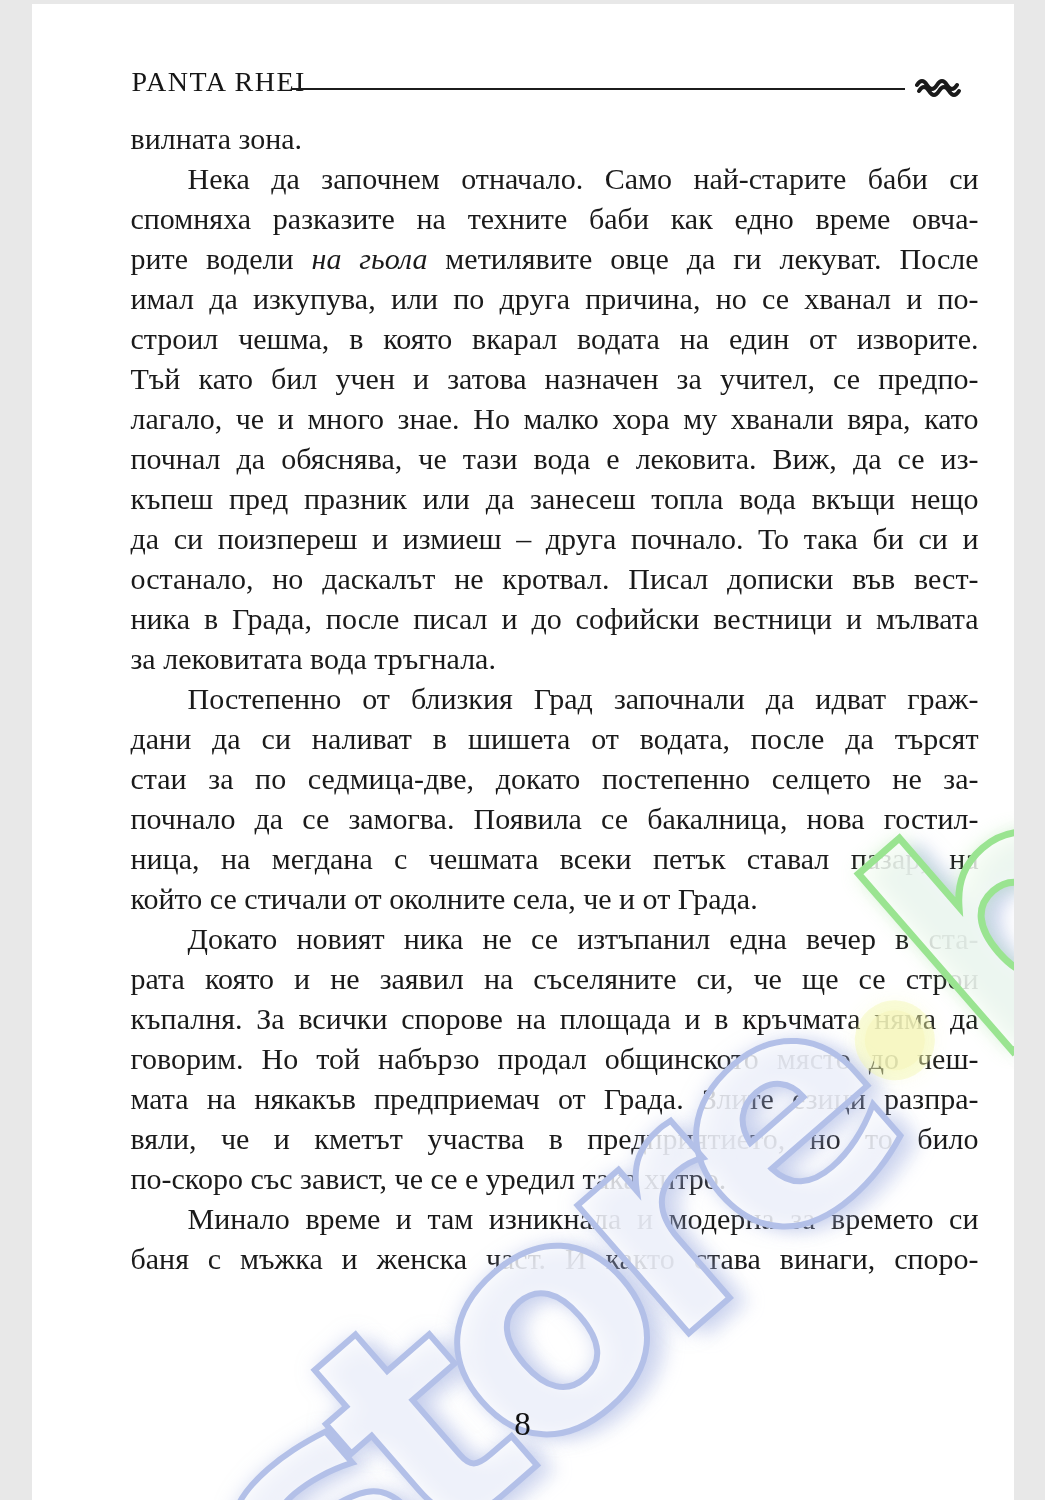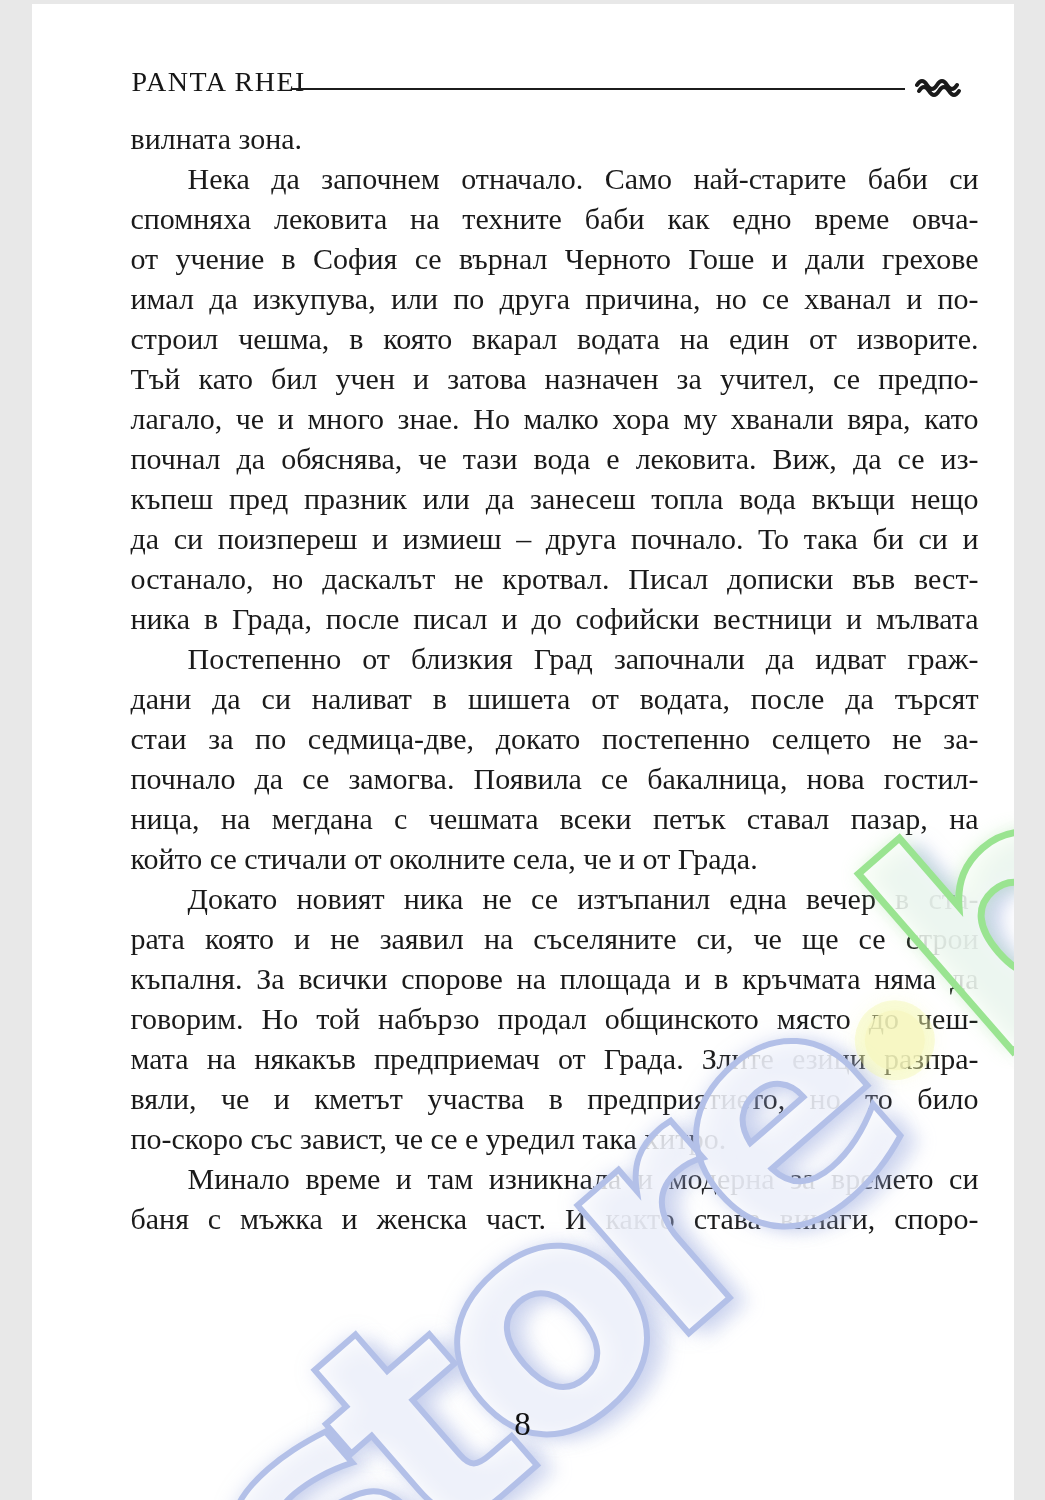--- a/index.html
+++ b/index.html
@@ -49,31 +49,32 @@
   <span class="running-title">PANTA RHEI</span>
   <span class="header-rule"></span>
   <svg class="wave-icon" width="48" height="24" viewBox="0 0 48 24">
     <path d="M2 9 q5 -8 10 0 t10 0 t10 0 t10 0" fill="none" stroke="#1a1a1a" stroke-width="4" stroke-linecap="round"></path>
     <path d="M4 15 q5 -8 10 0 t10 0 t10 0 t10 0" fill="none" stroke="#1a1a1a" stroke-width="4" stroke-linecap="round"></path>
   </svg>
 
   <main class="body-text" id="body-text">
       <div class="line">вилната зона.</div>
       <div class="line indent jl">Нека да започнем отначало. Само най-старите баби си</div>
-      <div class="line jl">спомняха лековита на техните баби как едно време овча-</div>
-      <div class="line jl">от учение в София се върнал Черното Гоше и дали грехове</div>
+      <div class="line jl">спомняха разказите на техните баби как едно време овча-</div>
+      <div class="line jl"><span>рите водели </span><em>на гьола</em><span> метилявите овце да ги лекуват. После</span></div>
       <div class="line jl">имал да изкупува, или по друга причина, но се хванал и по-</div>
       <div class="line jl">строил чешма, в която вкарал водата на един от изворите.</div>
       <div class="line jl">Тъй като бил учен и затова назначен за учител, се предпо-</div>
       <div class="line jl">лагало, че и много знае. Но малко хора му хванали вяра, като</div>
       <div class="line jl">почнал да обяснява, че тази вода е лековита. Виж, да се из-</div>
       <div class="line jl">къпеш пред празник или да занесеш топла вода вкъщи нещо</div>
       <div class="line jl">да си поизпереш и измиеш – друга почнало. То така би си и</div>
       <div class="line jl">останало, но даскалът не кротвал. Писал дописки във вест-</div>
       <div class="line jl">ника в Града, после писал и до софийски вестници и мълвата</div>
+      <div class="line">за лековитата вода тръгнала.</div>
       <div class="line indent jl">Постепенно от близкия Град започнали да идват граж-</div>
       <div class="line jl">дани да си наливат в шишета от водата, после да търсят</div>
       <div class="line jl">стаи за по седмица-две, докато постепенно селцето не за-</div>
       <div class="line jl">почнало да се замогва. Появила се бакалница, нова гостил-</div>
       <div class="line jl">ница, на мегдана с чешмата всеки петък ставал пазар, на</div>
       <div class="line">който се стичали от околните села, че и от Града.</div>
       <div class="line indent jl">Докато новият ника не се изтъпанил една вечер в ста-</div>
       <div class="line jl">рата която и не заявил на съселяните си, че ще се строи</div>
       <div class="line jl">къпалня. За всички спорове на площада и в кръчмата няма да</div>
       <div class="line jl">говорим. Но той набързо продал общинското място до чеш-</div>

